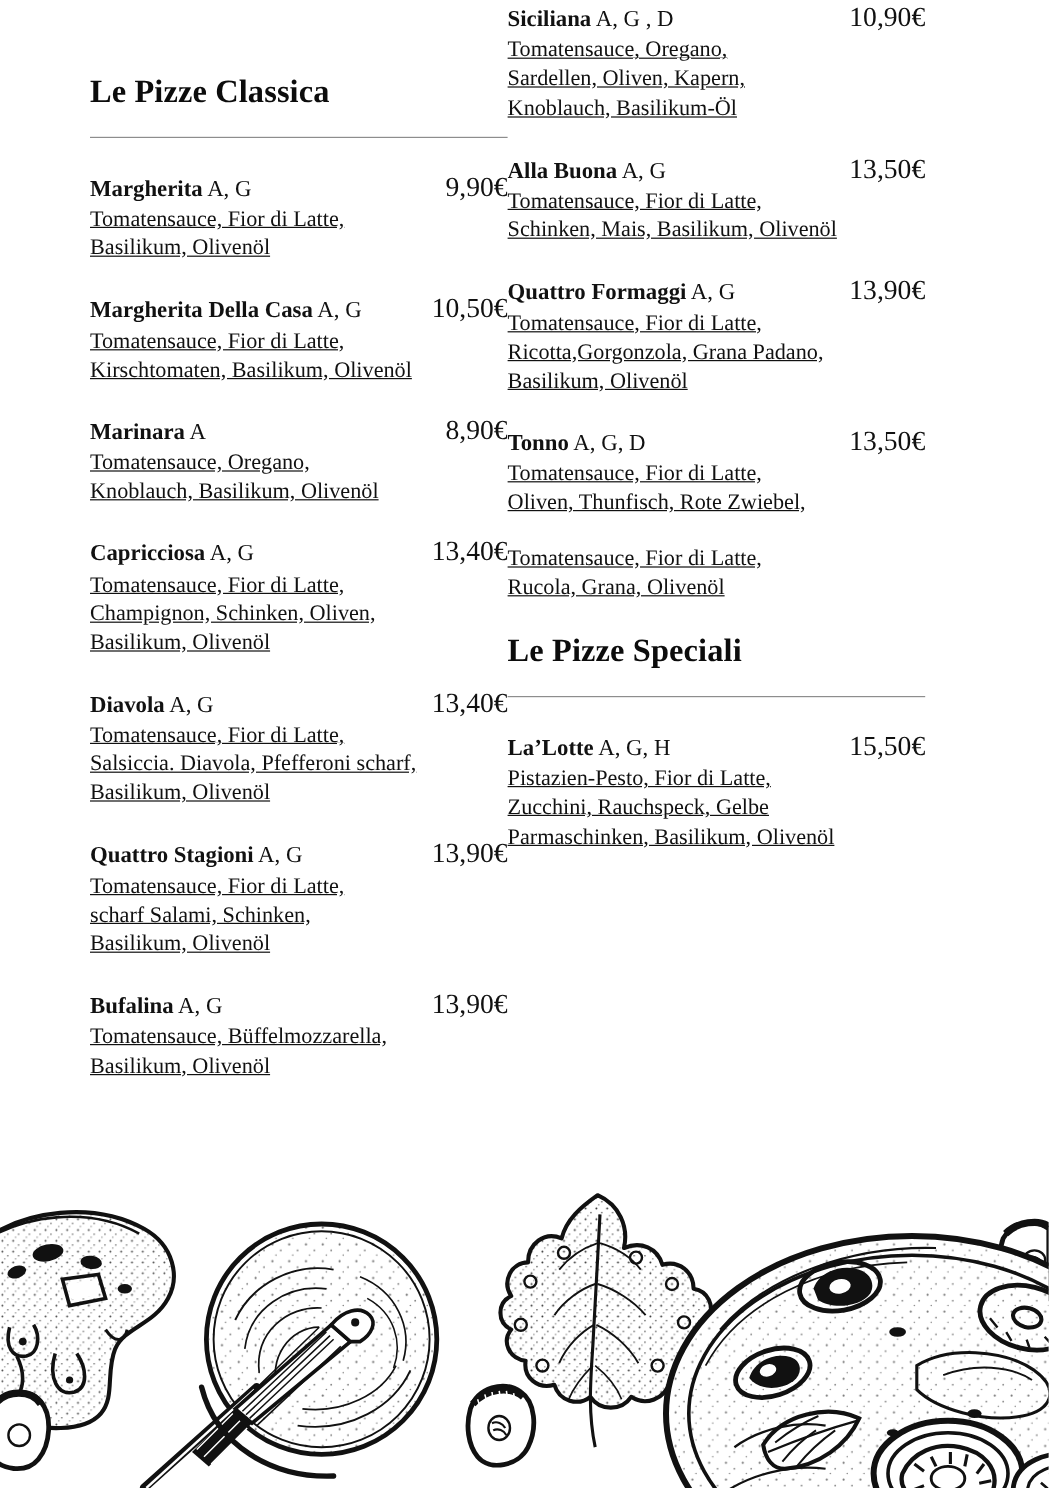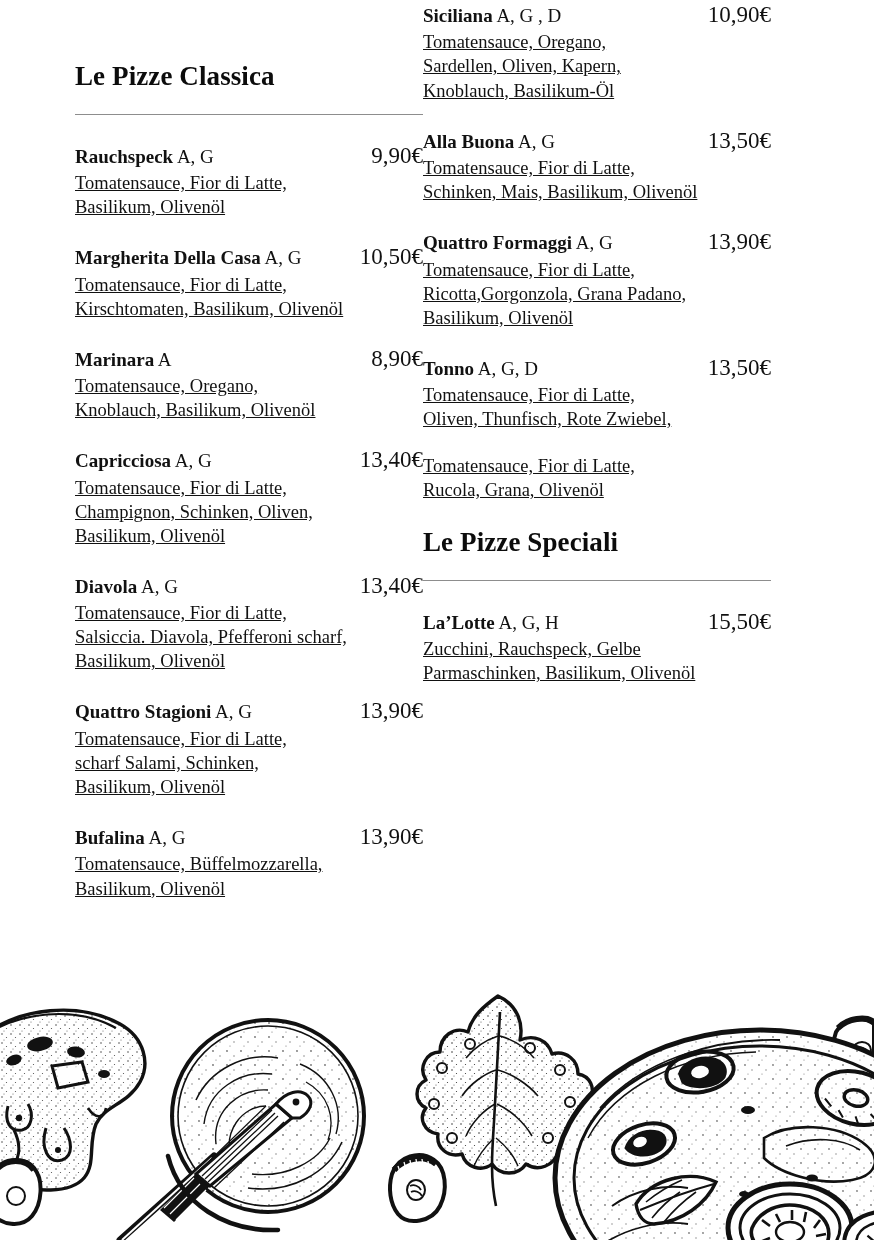--- a/index.html
+++ b/index.html
@@ -139,21 +139,21 @@
     <div class="col-left">
 
       <h1 class="section-heading">Le Pizze Classica</h1>
       <hr class="section-rule">
 
       <div class="items">
 
         <div class="item">
           <div class="item-head">
             <div class="item-title">
-              <span class="item-name">Rauchspeck</span><span> </span><span class="item-allergens">A, G</span>
+              <span class="item-name">Margherita</span><span> </span><span class="item-allergens">A, G</span>
             </div>
             <div class="item-price">9,90€</div>
           </div>
           <div class="item-desc">
             <span class="dl">Tomatensauce, Fior di Latte,</span>
             <span class="dl">Basilikum, Olivenöl</span>
           </div>
         </div>
 
         <div class="item">
@@ -314,20 +314,21 @@
         <div class="items">
 
           <div class="item">
             <div class="item-head">
               <div class="item-title">
                 <span class="item-name">La’Lotte</span><span> </span><span class="item-allergens">A, G, H</span>
               </div>
               <div class="item-price">15,50€</div>
             </div>
             <div class="item-desc">
+              <span class="dl">Pistazien-Pesto, Fior di Latte,</span>
               <span class="dl">Zucchini, Rauchspeck, Gelbe</span>
               <span class="dl">Parmaschinken, Basilikum, Olivenöl</span>
             </div>
           </div>
         </div>
       </div>
 
     </div>
   </div>
 

